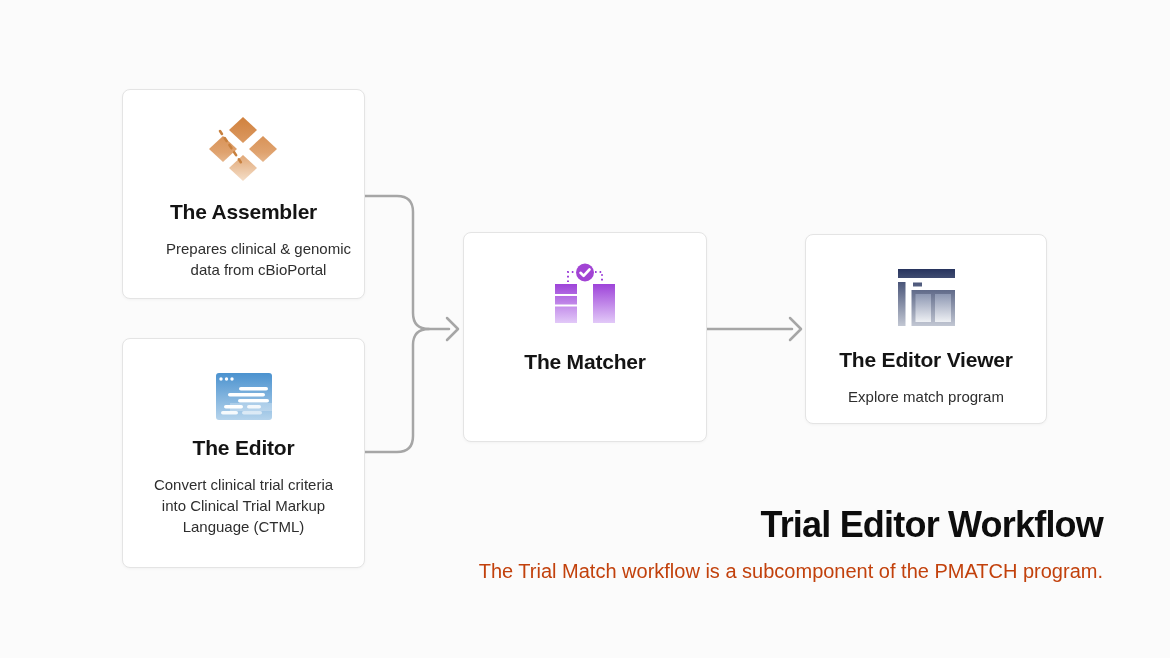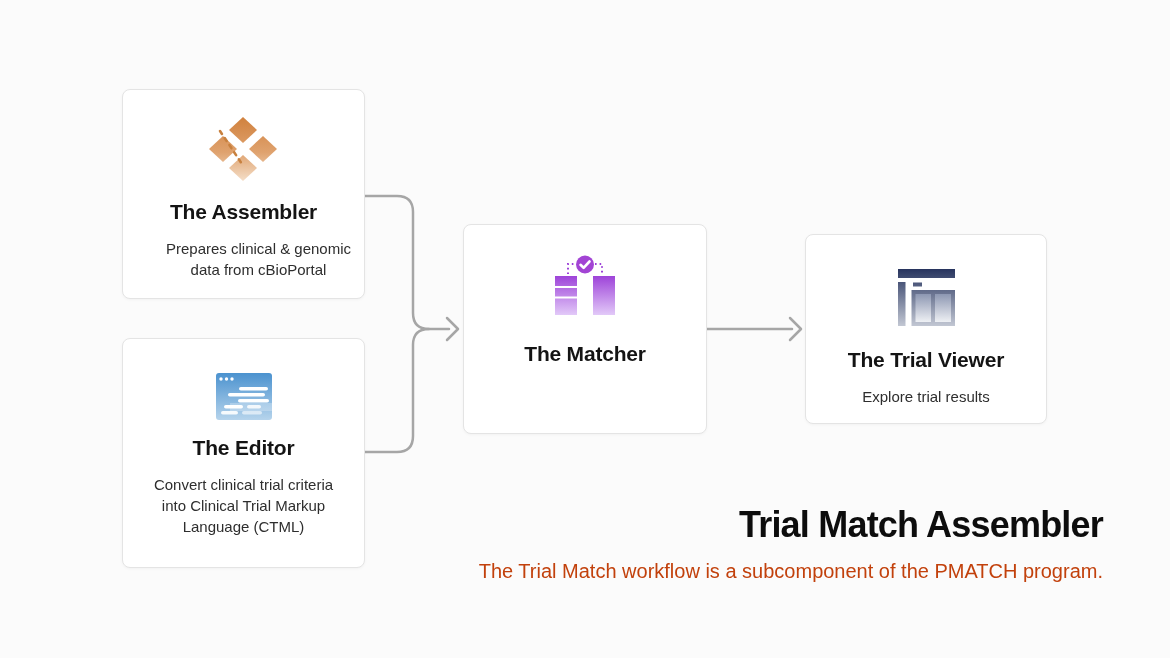--- a/index.html
+++ b/index.html
@@ -27,21 +27,21 @@
     border-radius: 8px;
     box-shadow: 0 1px 3px rgba(0,0,0,0.04);
     display: flex;
     flex-direction: column;
     align-items: center;
     box-sizing: border-box;
     text-align: center;
   }
   .card-assembler { left: 122px; top:  89px; width: 243px; height: 210px; padding-top: 26px; }
   .card-editor    { left: 122px; top: 338px; width: 243px; height: 230px; padding-top: 34px; }
-  .card-matcher   { left: 463px; top: 224px; width: 244px; height: 210px; padding-top: 30px; }
+  .card-matcher   { left: 463px; top: 232px; width: 244px; height: 210px; padding-top: 30px; }
   .card-viewer    { left: 805px; top: 234px; width: 242px; height: 190px; padding-top: 34px; }
 
   .icon-wrap { display: flex; align-items: center; justify-content: center; }
 
   .node-title {
     margin: 0;
     font-size: 21px;
     font-weight: 700;
     color: #141414;
     letter-spacing: -0.2px;
@@ -189,22 +189,22 @@
           </linearGradient>
         </defs>
         <rect x="0" y="0" width="57" height="9" fill="url(#gradD)"></rect>
         <rect x="0" y="13" width="7.5" height="44" fill="url(#gradD)"></rect>
         <rect x="15" y="13.5" width="9" height="4" fill="url(#gradD)"></rect>
         <rect x="13.5" y="21" width="43.5" height="36" fill="url(#gradD)"></rect>
         <rect x="17.5" y="25" width="15.5" height="28" fill="url(#gradD2)"></rect>
         <rect x="37" y="25" width="16" height="28" fill="url(#gradD2)"></rect>
       </svg>
     </div>
-    <h2 class="node-title">The Trial Viewer</h2>
-    <p class="node-desc">Explore trial results</p>
+    <h2 class="node-title">The Editor Viewer</h2>
+    <p class="node-desc">Explore match program</p>
   </div>
 
   <div class="caption">
-    <h1>Trial Match Assembler</h1>
+    <h1>Trial Editor Workflow</h1>
     <p>The Trial Match workflow is a subcomponent of the PMATCH program.</p>
   </div>
 
 </div>
 
 </body></html>

